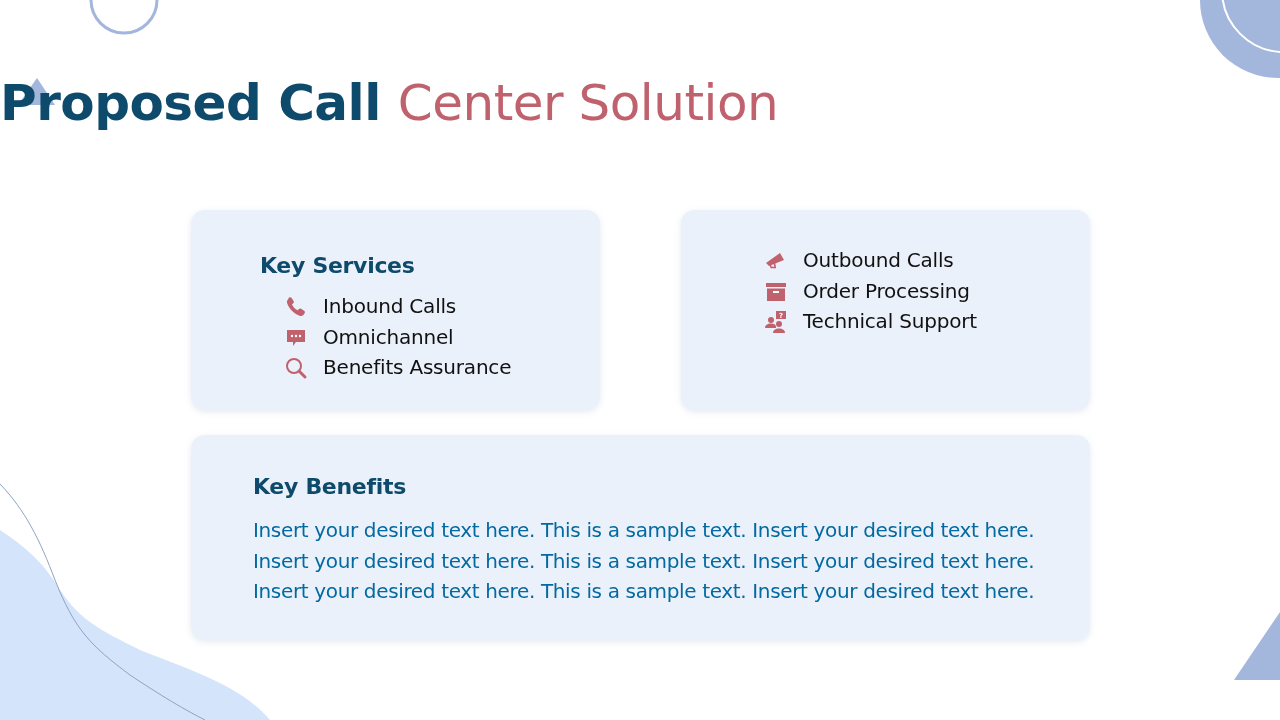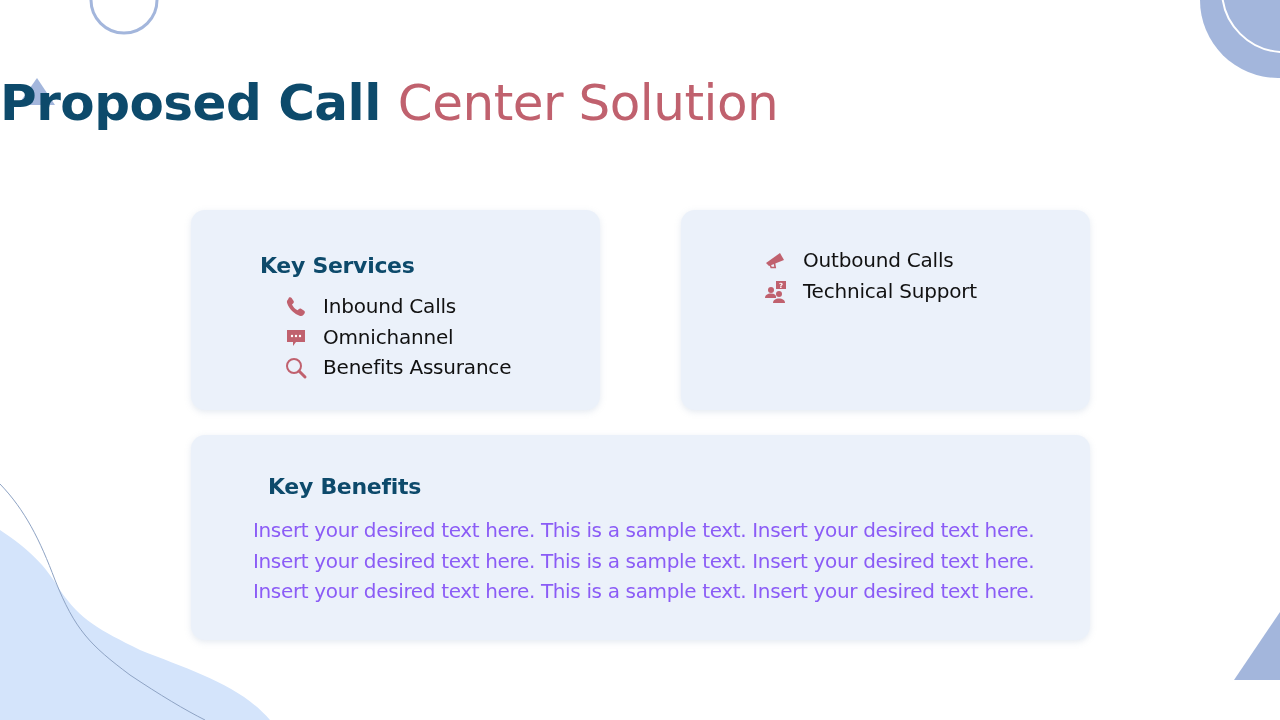--- a/index.html
+++ b/index.html
@@ -25,21 +25,21 @@
   }
   .list { position: absolute; margin: 0; padding: 0; list-style: none; }
   .list li {
     display: flex; height: 30.7px;
     font-size: 20px; color: #111111; letter-spacing: -0.2px;
   }
   .list .ic { width: 26px; height: 26px; margin-right: 14px; display: inline-flex; align-items: center; justify-content: center; }
   .list .ic svg { width: 24px; height: 24px; }
   .benefits-text {
     position: absolute; left: 62px; top: 80px; width: 800px;
-    font-size: 20px; line-height: 30.5px; color: #8b5cf6; letter-spacing: -0.35px;
+    font-size: 20px; line-height: 30.5px; color: #0369a1; letter-spacing: -0.35px;
   }
 </style>
 </head>
 <body>
 
 <svg class="deco" style="left:88px;top:-36px" width="72" height="72" viewBox="0 0 72 72">
   <circle cx="36" cy="36" r="33" fill="none" stroke="#a3b6dc" stroke-width="3"></circle>
 </svg>
 <svg class="deco" style="left:18px;top:78px" width="38" height="28" viewBox="0 0 38 28">
   <polygon points="19,0 37,27 0,27" fill="#a3b6dc"></polygon>
@@ -102,33 +102,43 @@
         <svg viewBox="0 0 24 24">
             <path d="M2 14l14-10 4 7-15 6z" fill="#c0616e"></path>
             <path d="M6 15.5l1.2 3h4l-0.8-4.5" fill="none" stroke="#c0616e" stroke-width="1.6"></path>
           </svg>
       </span>
       <span>Outbound Calls</span>
     </li>
     <li>
       <span class="ic">
         <svg viewBox="0 0 24 24">
+            <rect x="2" y="3" width="20" height="4" fill="#c0616e"></rect>
+            <rect x="3" y="8.5" width="18" height="12.5" fill="#c0616e"></rect>
+            <rect x="9" y="11" width="6" height="2" fill="#fff"></rect>
+          </svg>
+      </span>
+      <span>Order Processing</span>
+    </li>
+    <li>
+      <span class="ic">
+        <svg viewBox="0 0 24 24">
             <rect x="12" y="1" width="10" height="8" fill="#c0616e"></rect>
             <text x="17" y="7.8" font-size="7" fill="#fff" text-anchor="middle" font-family="DejaVu Sans, sans-serif" font-weight="bold">?</text>
             <circle cx="7" cy="10" r="3" fill="#c0616e"></circle>
             <path d="M1 18c0-3 2.5-4.5 6-4.5s5 1.5 5 3v1.5z" fill="#c0616e"></path>
             <circle cx="15" cy="14" r="3" fill="#c0616e"></circle>
             <path d="M9 23c0-3 2.5-4.5 6-4.5s6 1.5 6 4.5z" fill="#c0616e"></path>
           </svg>
       </span>
       <span>Technical Support</span>
     </li>
   </ul>
 </div>
 
 <div class="card" style="left:191px;top:435px;width:899px;height:205px;">
-  <div class="card-heading" style="left:62px;top:38px;margin-left:15px;">Key Benefits</div>
+  <div class="card-heading" style="left:62px;top:38px;">Key Benefits</div>
   <div class="benefits-text">
     <div>Insert your desired text here. This is a sample text. Insert your desired text here.</div>
     <div>Insert your desired text here. This is a sample text. Insert your desired text here.</div>
     <div>Insert your desired text here. This is a sample text. Insert your desired text here.</div>
   </div>
 </div>
 
 </body></html>

